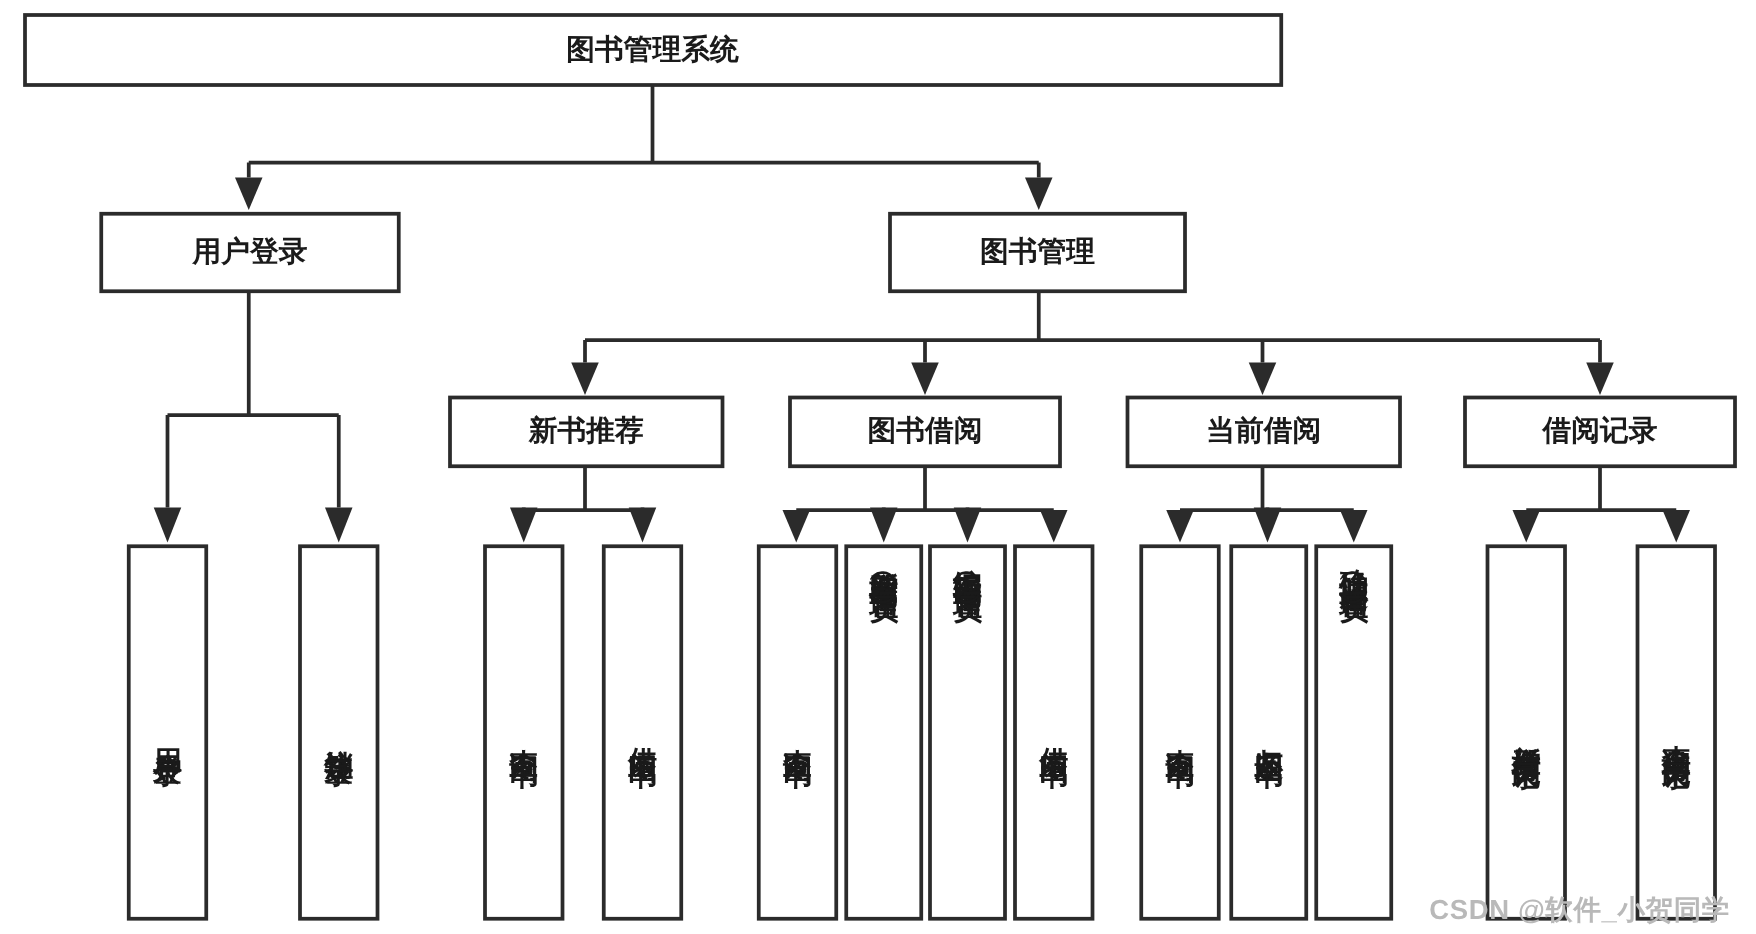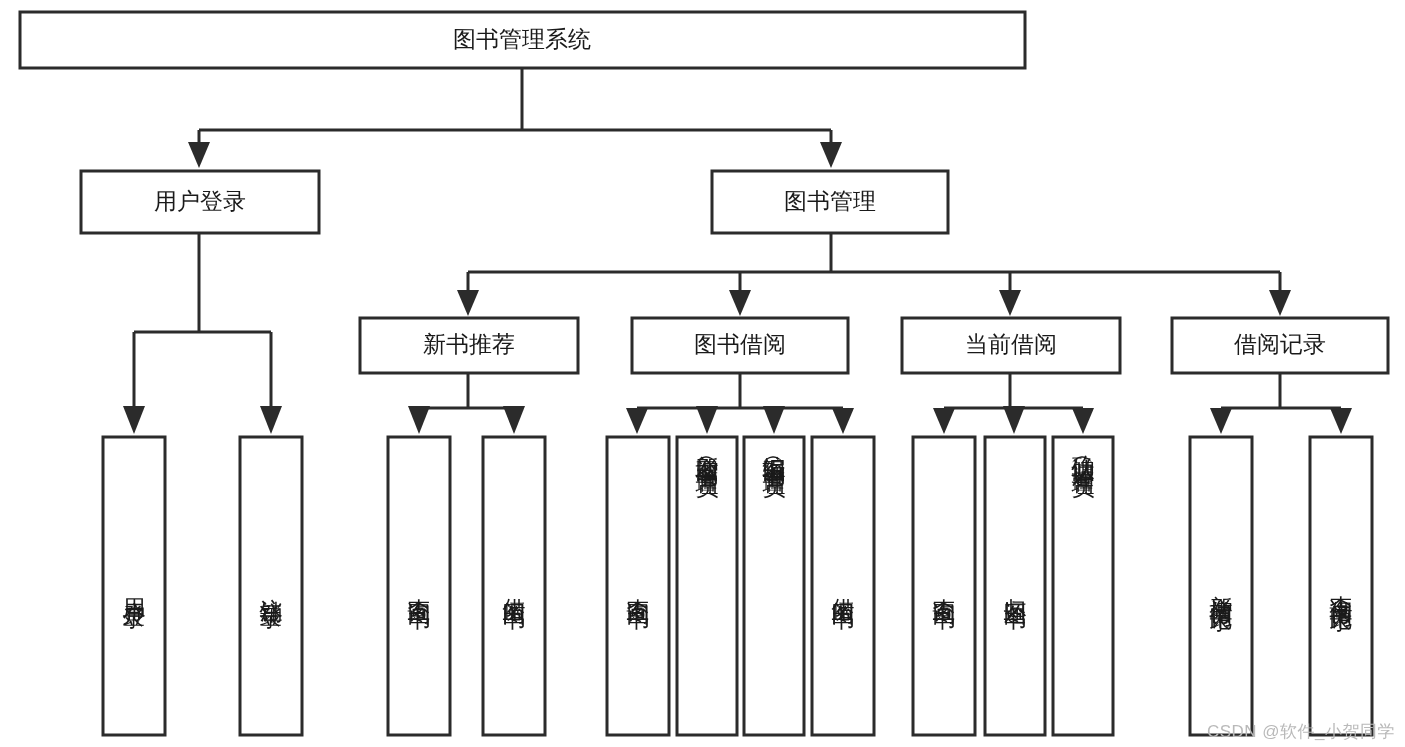--- a/index.html
+++ b/index.html
@@ -11,20 +11,21 @@
     width: 1405px;
     height: 747px;
     font-family: "Liberation Sans", "DejaVu Sans", sans-serif;
     overflow: hidden;
     position: relative;
   }
   #diagram-root {
     position: relative;
     width: 1405px;
     height: 747px;
+    font-weight: bold;
   }
   svg.flow {
     position: absolute;
     top: 0;
     left: 0;
     width: 1405px;
     height: 747px;
     display: block;
   }
   .node-box {
@@ -61,24 +62,24 @@
     text-orientation: upright;
     font-family: "Liberation Sans", "DejaVu Sans", sans-serif;
     font-size: 23px;
     color: #1a1a1a;
     letter-spacing: 3px;
     line-height: 1;
     white-space: nowrap;
   }
   .watermark {
     position: absolute;
-    right: 10px;
+    right: 21px;
     bottom: 4px;
     font-family: "Liberation Sans", "DejaVu Sans", sans-serif;
-    font-size: 17px;
+    font-size: 22px;
     color: #b9b9b9;
     letter-spacing: 0.5px;
     white-space: nowrap;
   }
 </style>
 </head>
 <body>
 
 <div id="diagram-root">
 

